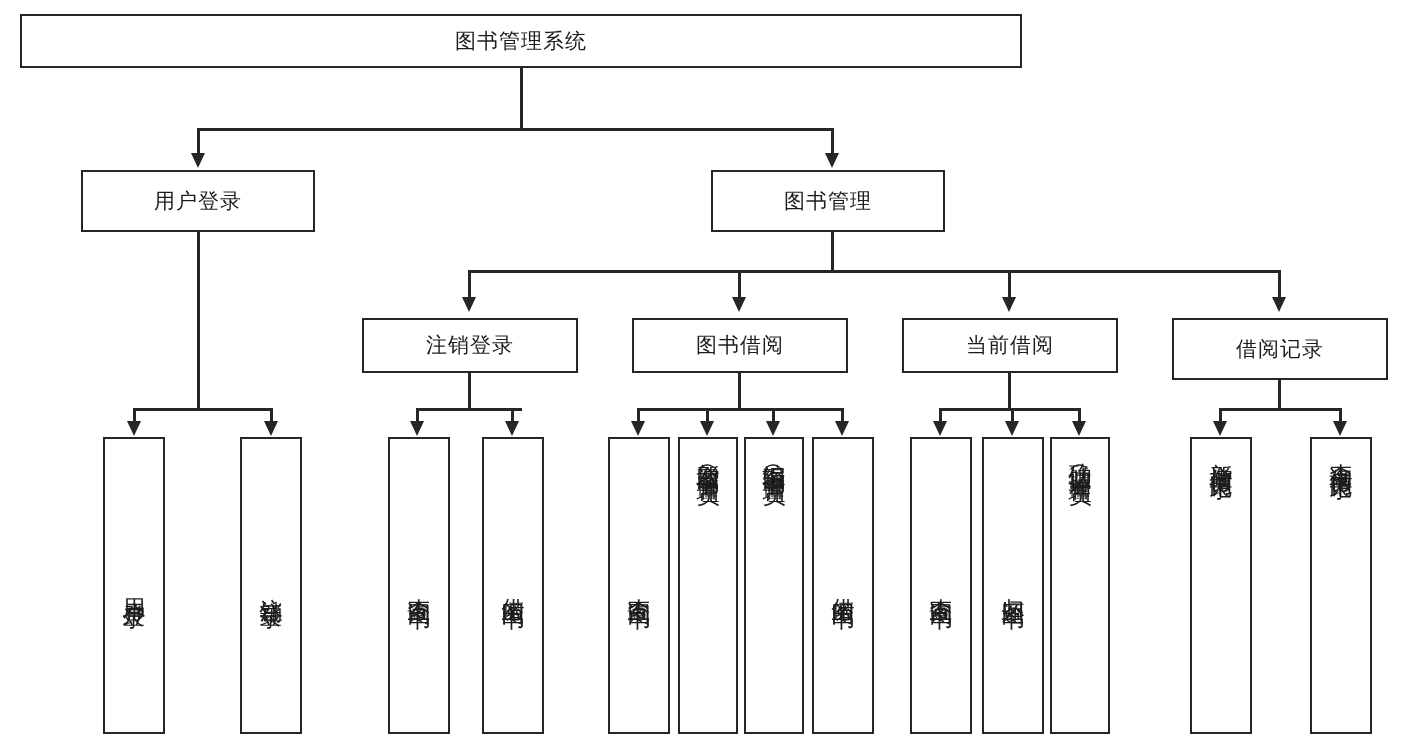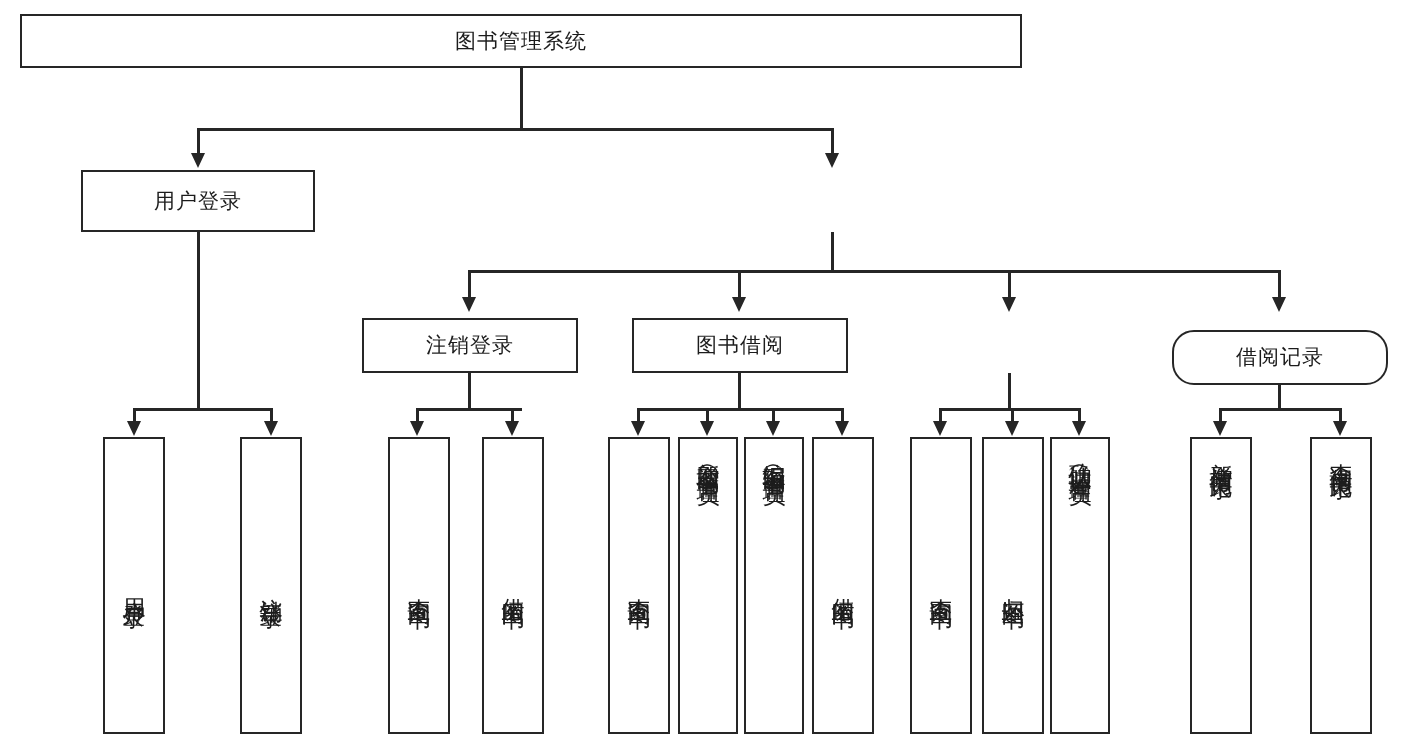--- a/index.html
+++ b/index.html
@@ -90,31 +90,37 @@
 <div id="stage">
 
   <div class="node root" style="left:20px;top:14px;width:1002px;height:54px;">
     <span class="lbl">图书管理系统</span>
   </div>
 
   <div class="node" style="left:81px;top:170px;width:234px;height:62px;">
     <span class="lbl">用户登录</span>
   </div>
 
+  <div class="node" style="left:711px;top:170px;width:234px;height:62px;">
+    <span class="lbl">图书管理</span>
+  </div>
 
   <div class="node" style="left:362px;top:318px;width:216px;height:55px;">
     <span class="lbl">注销登录</span>
   </div>
 
   <div class="node" style="left:632px;top:318px;width:216px;height:55px;">
     <span class="lbl">图书借阅</span>
   </div>
 
-
-  <div class="node" style="left:1172px;top:330px;width:216px;height:55px;border-radius:22px;">
+  <div class="node" style="left:902px;top:318px;width:216px;height:55px;">
+    <span class="lbl">当前借阅</span>
+  </div>
+
+  <div class="node" style="left:1172px;top:318px;width:216px;height:62px;">
     <span class="lbl">借阅记录</span>
   </div>
 
   <div class="node leaf mid" style="left:103px;top:437px;width:62px;height:297px;">
     <span class="lbl">用户登录</span>
   </div>
   <div class="node leaf mid" style="left:240px;top:437px;width:62px;height:297px;">
     <span class="lbl">注销登录</span>
   </div>
 

